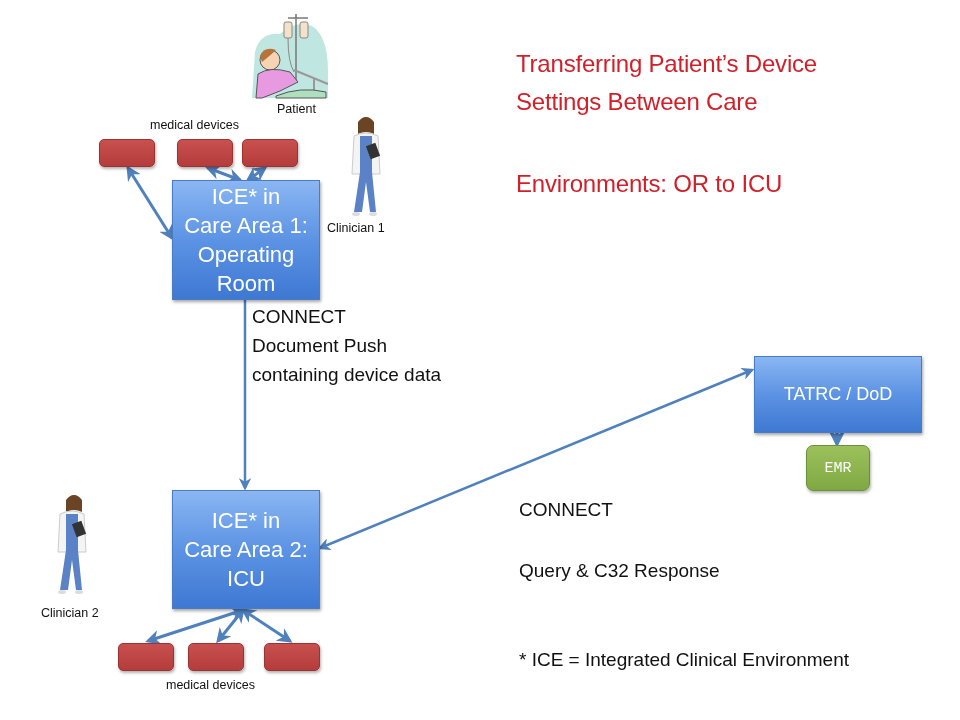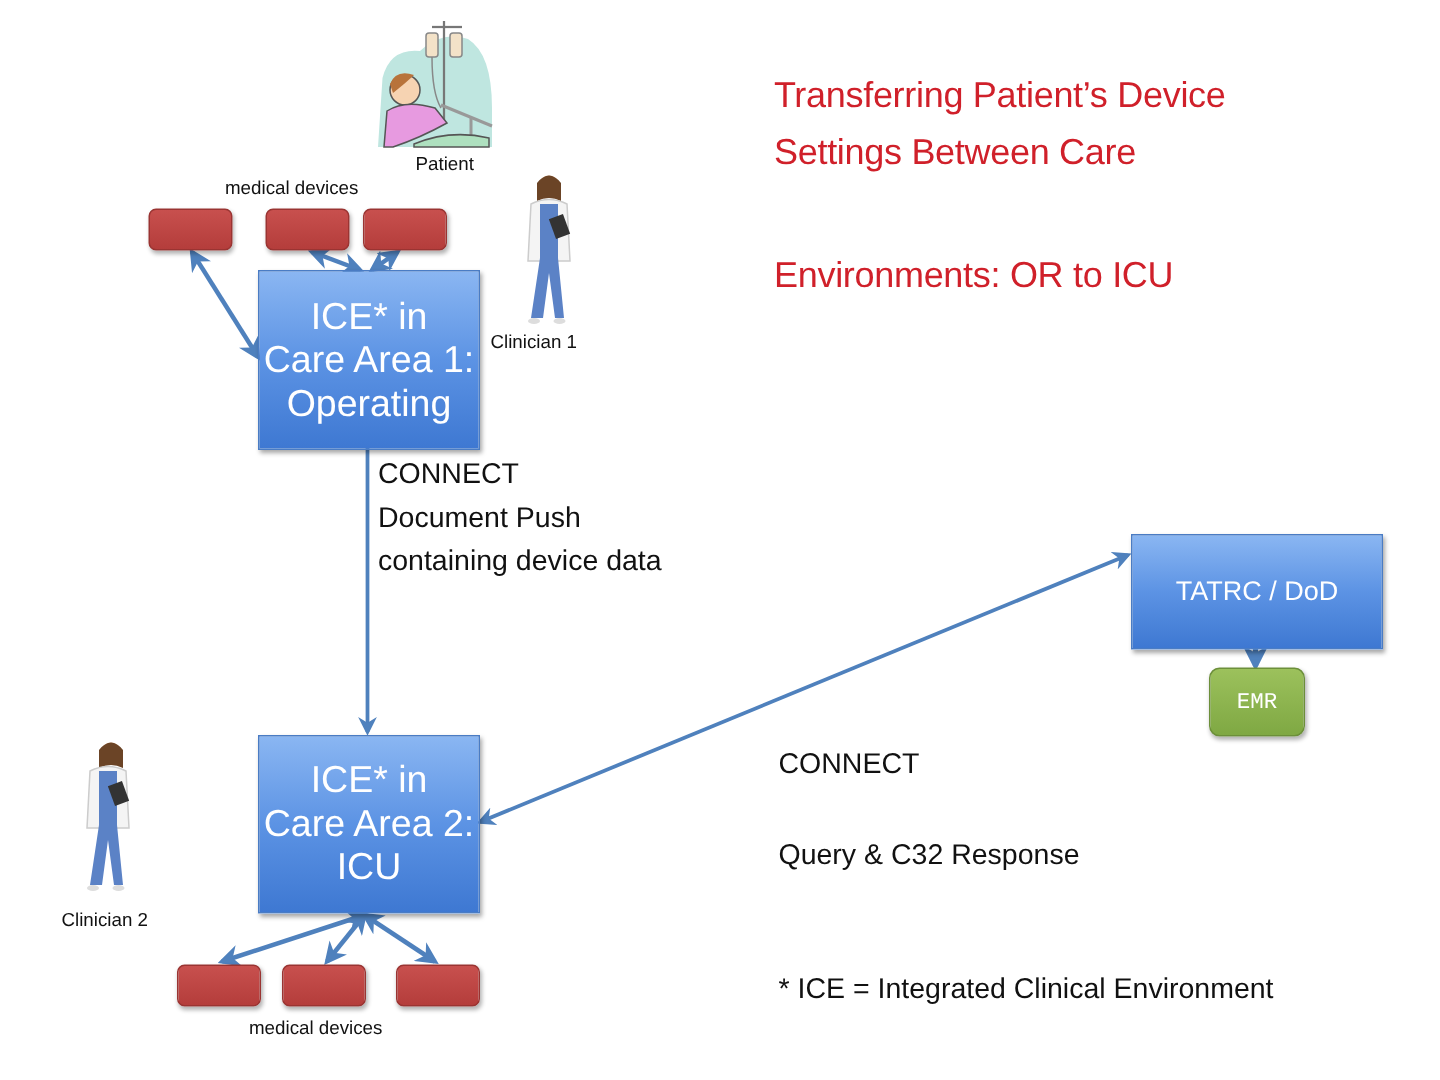--- a/index.html
+++ b/index.html
@@ -9,21 +9,21 @@
   .abs { position: absolute; }
   .title-line { position: absolute; left: 516px; color: #d0202a; font-size: 24px;
                 font-family: "Liberation Sans", "DejaVu Sans", sans-serif; letter-spacing: -0.2px; white-space: nowrap; }
   .note { position: absolute; color: #111; font-size: 19px;
           font-family: "Liberation Sans", "DejaVu Sans", sans-serif; white-space: nowrap; }
   .small-label { position: absolute; color: #111; font-size: 12.5px;
                  font-family: "Liberation Sans", "DejaVu Sans", sans-serif; white-space: nowrap; }
   .ice-box { position: absolute; background: linear-gradient(to bottom, #8ab6f2 0%, #5c93e4 50%, #3e78d2 100%);
              border: 1px solid #4a7cc4; box-shadow: 1px 2px 3px rgba(0,0,0,0.35);
              color: #ffffff; font-family: "Liberation Sans", "DejaVu Sans", sans-serif;
-             font-size: 25px; text-align: center; line-height: 29px; display: flex;
+             font-size: 22px; text-align: center; line-height: 29px; display: flex;
              flex-direction: column; justify-content: center; }
   .device { position: absolute; width: 54px; height: 26px; border-radius: 5px;
             background: linear-gradient(to bottom, #c8504e, #b43d3b);
             border: 1px solid #9a3432; box-shadow: 1px 2px 3px rgba(0,0,0,0.3); }
   .emr { position: absolute; left: 806px; top: 445px; width: 62px; height: 44px; border-radius: 7px;
          background: linear-gradient(to bottom, #9cc15c, #7fa843); border: 1px solid #6c8f3a;
          box-shadow: 1px 2px 3px rgba(0,0,0,0.3); color: #fff; font-size: 15px;
          font-family: Liberation Mono, monospace;
          display: flex; align-items: center; justify-content: center; }
   svg.overlay { position: absolute; left: 0; top: 0; }
@@ -89,20 +89,21 @@
 
   <div class="small-label" style="left:150px;top:118px;">medical devices</div>
   <div class="device" style="left:99px;top:139px;"></div>
   <div class="device" style="left:177px;top:139px;"></div>
   <div class="device" style="left:242px;top:139px;"></div>
 
   <div class="ice-box" style="left:172px;top:180px;width:146px;height:118px;">
     <div>ICE* in</div>
     <div>Care Area 1:</div>
     <div>Operating</div>
+    <div>Room</div>
   </div>
 
   <div class="note" style="left:252px;top:306px;">CONNECT</div>
   <div class="note" style="left:252px;top:364px;">containing device data</div>
   <div class="note" style="left:252px;top:335px;">Document Push</div>
 
   <div class="ice-box" style="left:754px;top:332px;width:166px;height:75px;font-size:18px;margin-top:24px;">
     <div>TATRC / DoD</div>
   </div>
 

